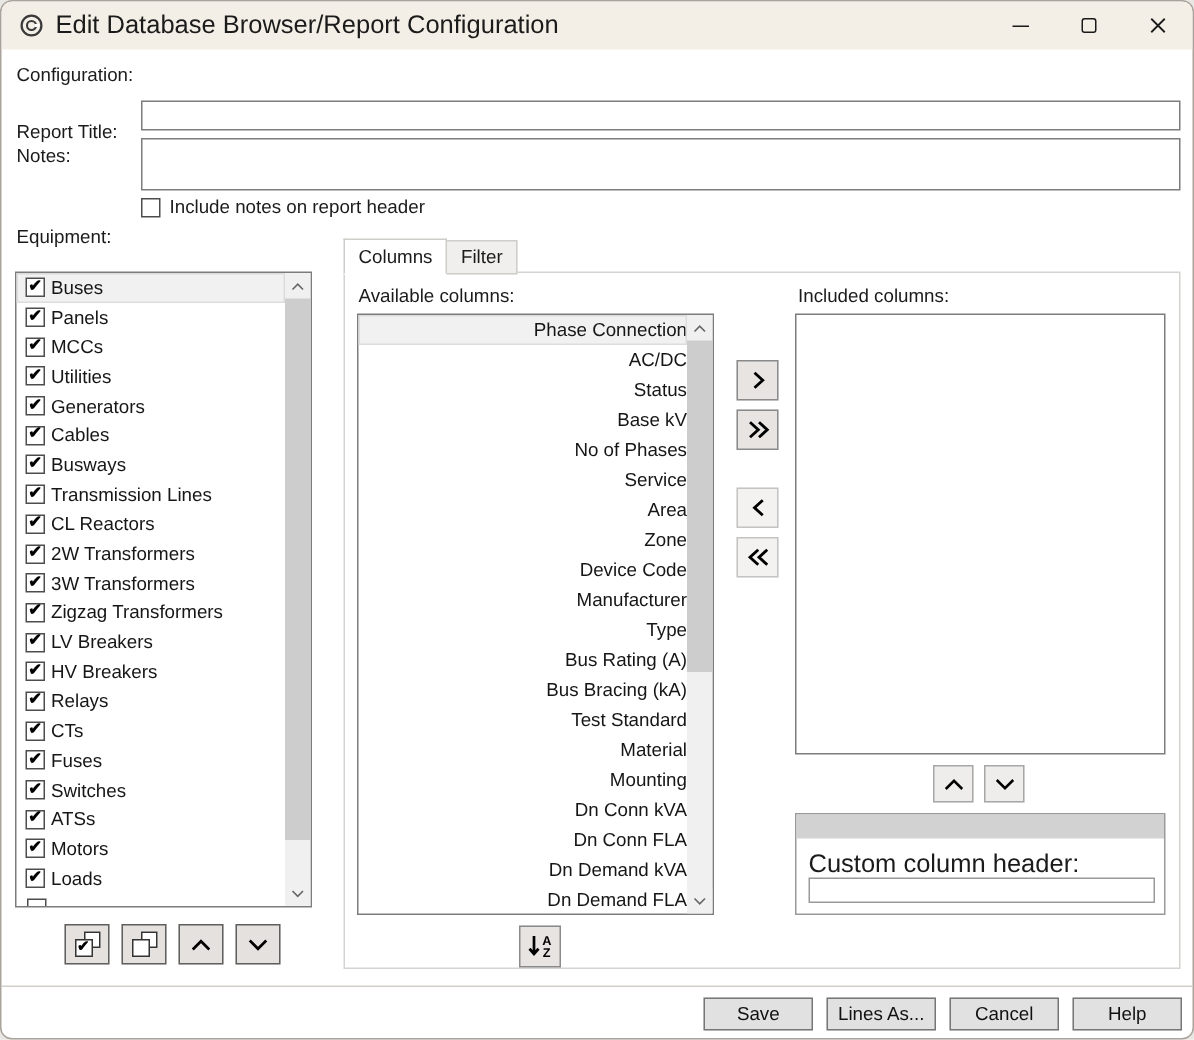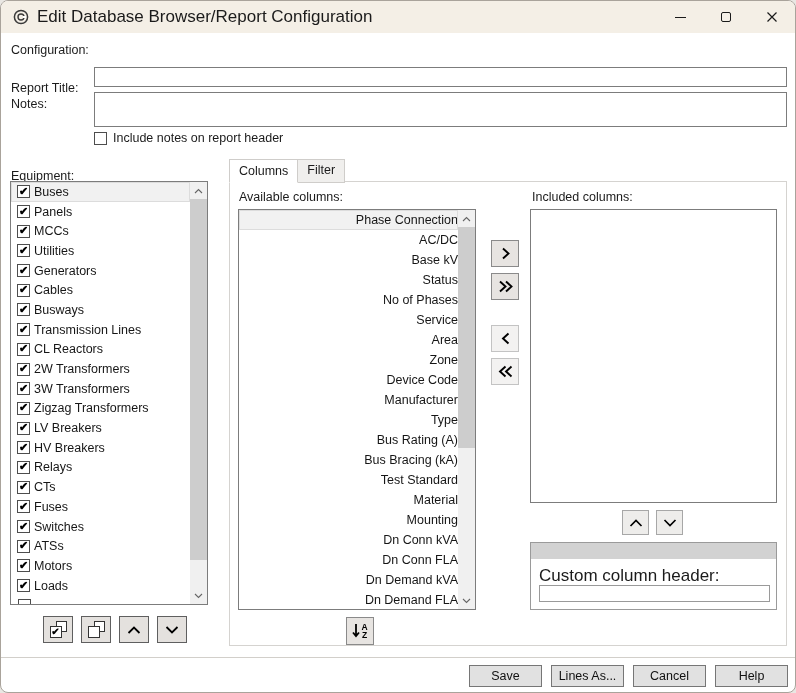--- a/index.html
+++ b/index.html
@@ -43,21 +43,21 @@
 
   
   .eq-btns { position:absolute; left:42px; top:615px; display:flex; gap:8px; }
   .sq-btn { width:30px; height:27px; background:#e4e1de; border:1px solid #5f5f5f; display:flex; align-items:center; justify-content:center; }
   .dup-icon { position:relative; width:17px; height:17px; }
   .dup-back { position:absolute; right:0; top:0; width:11px; height:11px; border:1px solid #333; background:#fff; }
   .dup-front { position:absolute; left:0; bottom:0; width:12px; height:12px; border:1px solid #333; background:#fff; display:flex; align-items:center; justify-content:center; }
   .dup-front span { font-size:10px; font-weight:700; line-height:1; }
 
   
-  .tabstrip { position:absolute; left:228px; top:158px; display:flex; z-index:3; }
+  .tabstrip { position:absolute; left:228px; top:158px; display:flex; align-items:flex-end; z-index:3; }
   .tab { font-size:12.5px; color:#1b1b1b; padding:3px 9px 4px 9px; border:1px solid #cfcdca; background:#f0efed; margin-right:-1px; }
   .tab.active { background:#fff; border-bottom:1px solid #fff; padding-top:4px; position:relative; z-index:4; }
   .panel { position:absolute; left:228px; top:180px; width:558px; height:465px; background:#fff; border:1px solid #d5d3d0; }
 
   #available-list { left:8px; top:27px; width:238px; height:401px;text-align:right; }
   .av-row { height:20px; line-height:20px; padding-left:7px; font-size:12.5px; color:#161616; white-space:nowrap; }
   .av-row.selected { background:#f1f1f1; outline:1px solid #dcdcdc; outline-offset:-1px; }
   #included-list { left:300px; top:27px; width:247px; height:294px; }
 
   .p-lbl { position:absolute; font-size:12.5px; color:#1b1b1b; white-space:nowrap; }
@@ -121,21 +121,21 @@
   <div class="lbl" style="left:10px; top:42px;">Configuration:</div>
   <div class="lbl" style="left:10px; top:70px;margin-top:10px;">Report Title:</div>
   <input class="tbox" id="report-title-input" value="" style="">
   <div class="lbl" style="left:10px; top:96px;">Notes:</div>
   <textarea class="tbox" id="notes-input" style=""></textarea>
   <div class="include-row">
     <span class="cb"></span>
     <span class="lbl2">Include notes on report header</span>
   </div>
 
-  <div class="lbl" style="left:10px; top:168px;">Equipment:</div>
+  <div class="lbl" style="left:10px; top:150px;">Equipment:</div>
   <div class="listbox" id="equipment-list">
     <div class="rows">
 
         <div class="eq-row row selected">
           <span class="cb checked">
             <span>✔</span>
           </span>
           <span>Buses</span>
         </div>
 
@@ -330,23 +330,23 @@
   <div class="panel">
     <div class="p-lbl" style="left:9px; top:8px;">Available columns:</div>
 
     <div class="listbox" id="available-list">
       <div class="rows">
 
           <div class="av-row row selected"><span>Phase Connection</span></div>
 
           <div class="av-row row"><span>AC/DC</span></div>
 
+          <div class="av-row row"><span>Status</span></div>
+
           <div class="av-row row"><span>Base kV</span></div>
-
-          <div class="av-row row"><span>Status</span></div>
 
           <div class="av-row row"><span>No of Phases</span></div>
 
           <div class="av-row row"><span>Service</span></div>
 
           <div class="av-row row"><span>Area</span></div>
 
           <div class="av-row row"><span>Zone</span></div>
 
           <div class="av-row row"><span>Device Code</span></div>

